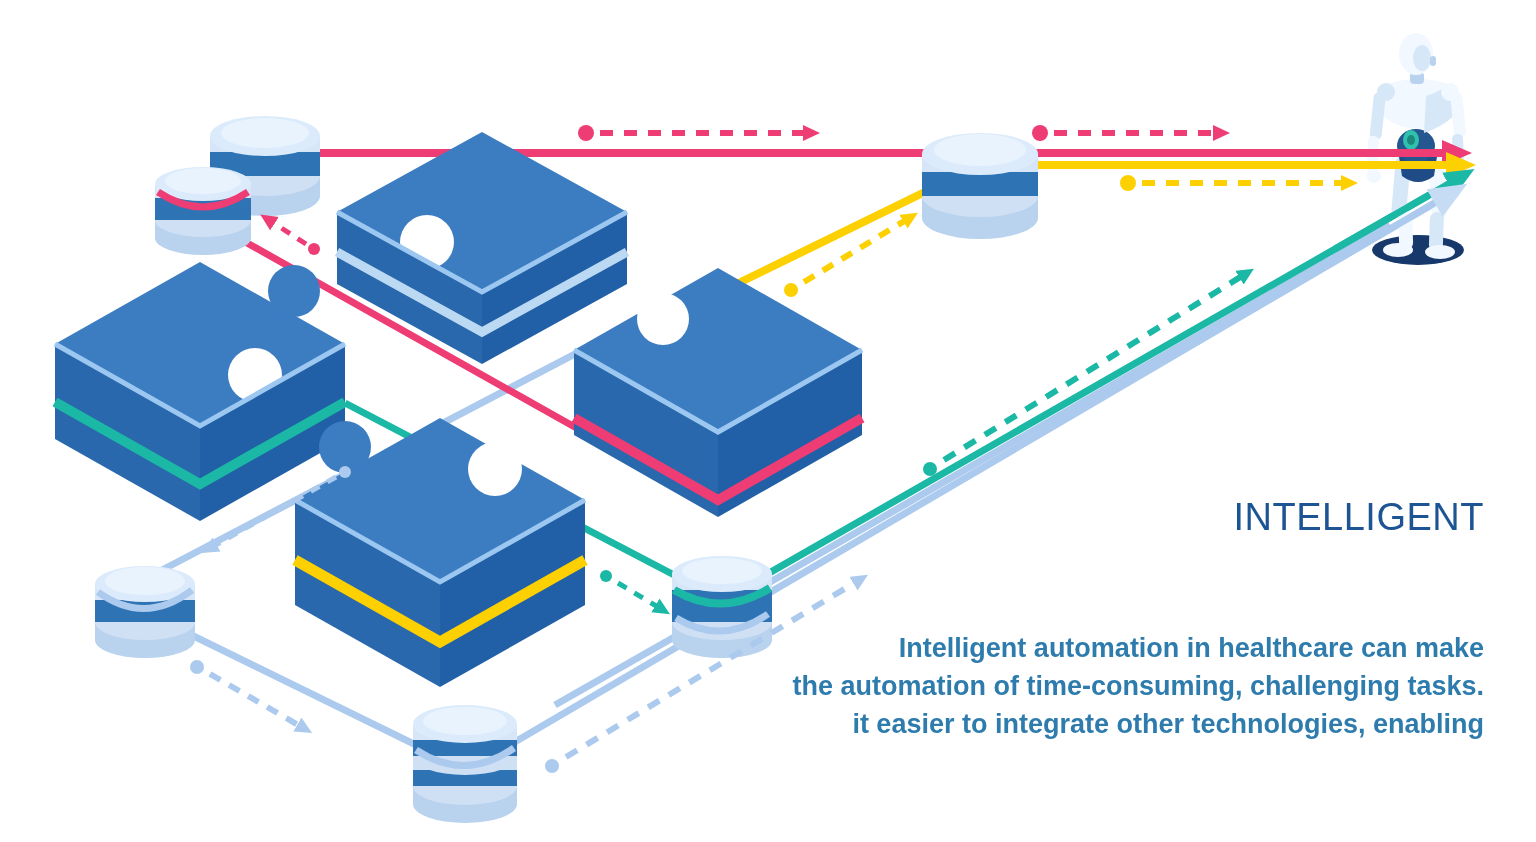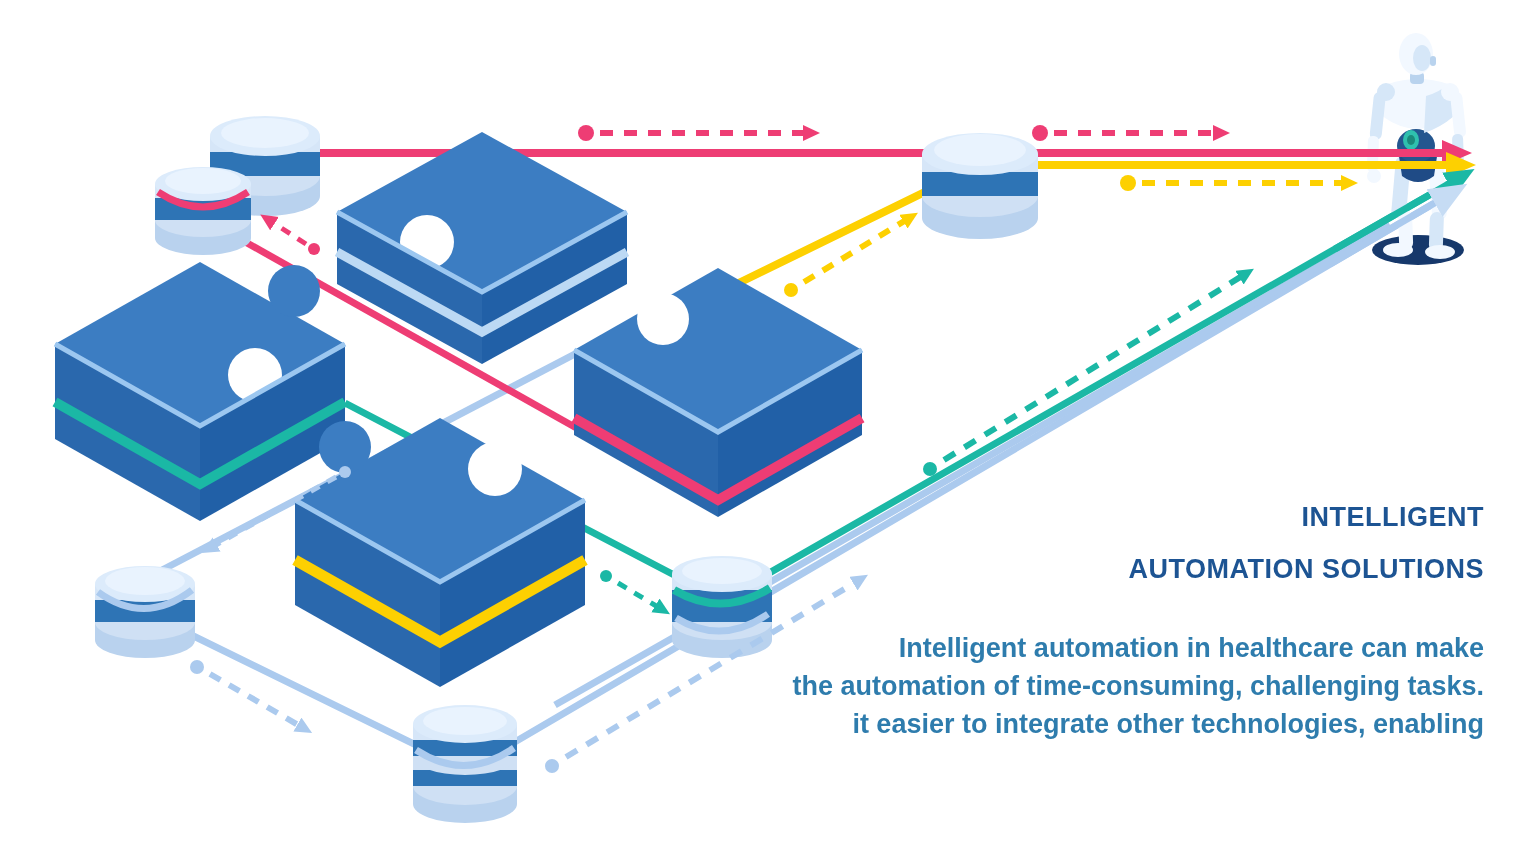--- a/index.html
+++ b/index.html
@@ -1,20 +1,20 @@
 <!DOCTYPE html>
 <html style="--bg: #ffffff; --pink: #ee3d74; --yellow: #fdd001; --teal: #1bb8a5; --light-blue: #abcaee; --lb-arrow-pale: #c6dcf4; --puzzle-top: #3c7dc2; --puzzle-side-left: #2a68ad; --puzzle-side-right: #2160a7; --puzzle-bevel: #9cc7f0; --stripe-light: #bcd9f4; --cylinder-base: #b9d2ee; --cylinder-light: #cfe0f4; --cylinder-side: #d6e6f8; --cylinder-top: #dcebfb; --cylinder-highlight: #e9f3fe; --cylinder-band: #2e74b5; --title-text: #1d5493; --body-text: #2e7cad; --robot-body: #f2f8ff; --robot-shade: #d6e7f8; --robot-joint: #b9d3ee; --robot-dark: #16386b; --robot-pelvis: #1f4b86; --robot-abdomen: #24568f; --robot-teal: #2fc0ae; --robot-core-dark: #1b8a7c;"><head>
 <meta charset="utf-8">
 <style>
   html,body{margin:0;padding:0;background:#fff;}
   .stage{position:relative;width:1536px;height:842px;background:var(--bg,#fff);overflow:hidden;
          font-family:"Liberation Sans", sans-serif;}
   .stage svg{position:absolute;left:0;top:0;}
   .headline{position:absolute;top:491px;right:52px;text-align:right;
-            color:var(--title-text,#1d5493);font-weight:700;font-size:27px;line-height:52px;
+            color:var(--title-text,#1d5493);font-weight:400;font-size:38px;line-height:52px;
             letter-spacing:.5px;white-space:nowrap;}
   .desc{position:absolute;top:629px;right:52px;text-align:right;
         color:var(--body-text,#2e7cad);font-weight:700;font-size:27px;line-height:38px;
         white-space:nowrap;}
 </style>
 </head>
 <body>
 
 <div class="stage">
 
@@ -219,20 +219,19 @@
     <path d="M566,757 L856,582" stroke="var(--light-blue)" stroke-width="6" stroke-dasharray="13 11" marker-end="url(#mls)"></path>
     <circle cx="345" cy="472" r="6" fill="var(--light-blue)"></circle>
     <path d="M336,477 L214,546" stroke="var(--light-blue)" stroke-width="5" stroke-dasharray="10 9" marker-end="url(#mls)"></path>
     <circle cx="197" cy="667" r="7" fill="var(--light-blue)"></circle>
     <path d="M210,674 L300,726" stroke="var(--light-blue)" stroke-width="6" stroke-dasharray="12 10" marker-end="url(#mls)"></path>
   </g>
 </svg>
 
   <div class="headline">
     <div>INTELLIGENT</div>
-    <div>AUTOMATION SOLUTIONS</div>
   </div>
   <div class="desc">
     <div>Intelligent automation in healthcare can make</div>
     <div>the automation of time-consuming, challenging tasks.</div>
     <div>it easier to integrate other technologies, enabling</div>
   </div>
 </div>
 
 </body></html>

